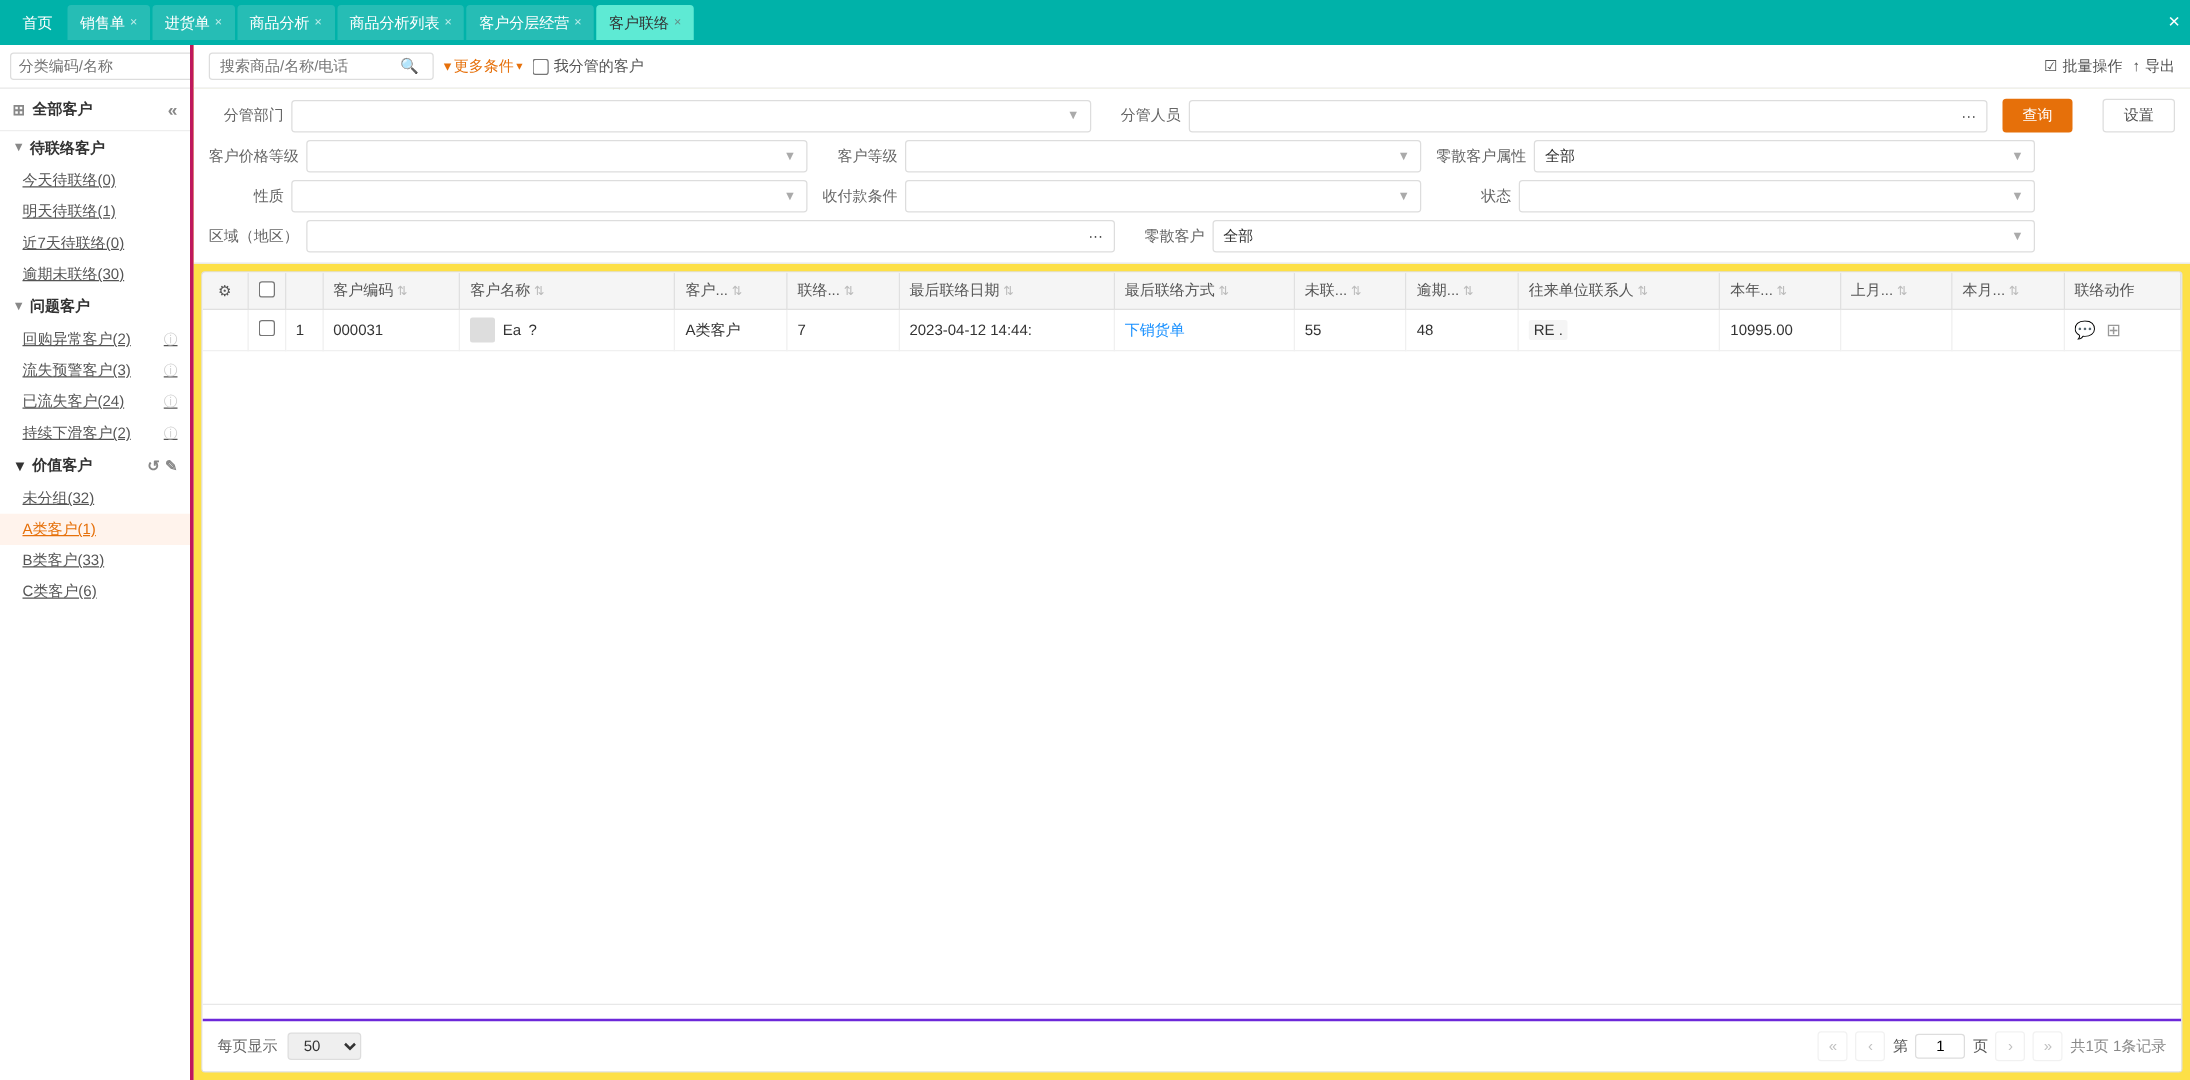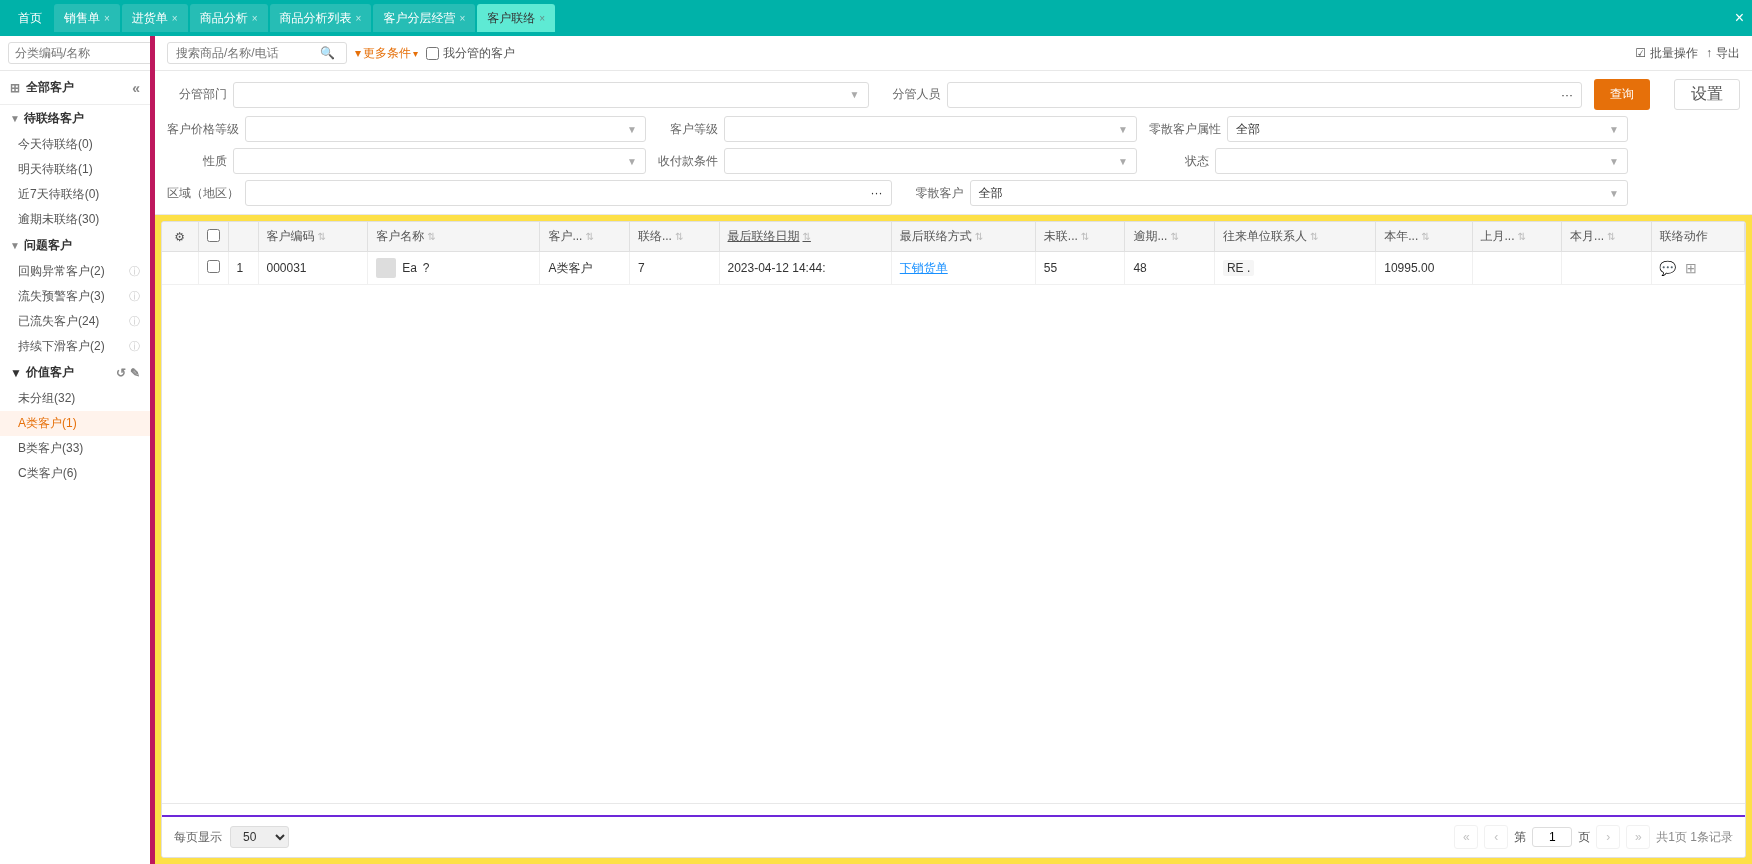--- a/index.html
+++ b/index.html
@@ -55,21 +55,21 @@
     
     .main-layout {
       display: flex;
       height: calc(864px - 36px);
     }
 
     
     .sidebar {
       width: 155px;
       background: #fff;
-      border-right: 5px solid #be185d;
+      border-right: 3px solid #be185d;
       display: flex;
       flex-direction: column;
       overflow-y: auto;
     }
     .sidebar-search {
       padding: 6px 8px;
       display: flex;
       align-items: center;
       border-bottom: 1px solid #e8e8e8;
     }
@@ -117,20 +117,21 @@
       color: #888;
     }
 
     .sidebar-item {
       padding: 4px 10px 4px 18px;
       color: #555;
       cursor: pointer;
       display: flex;
       align-items: center;
       gap: 4px;
+      text-decoration: underline;
     }
     .sidebar-item.active {
       background: #fff3ec;
       color: #e6700a;
     }
     .sidebar-item .info-icon {
       margin-left: auto;
       color: #ccc;
       font-size: 11px;
     }
@@ -301,21 +302,21 @@
       cursor: pointer;
       font-size: 12px;
     }
     .settings-btn {
       background: #fff;
       color: #555;
       border: 1px solid #ddd;
       border-radius: 3px;
       padding: 4px 16px;
       cursor: pointer;
-      font-size: 16px;
+      font-size: 12px;
     }
 
     
     .table-area {
       flex: 1;
       background: #fff;
       margin: 6px;
       border: 1px solid #e0e0e0;
       border-radius: 3px;
       display: flex;
@@ -359,21 +360,20 @@
       padding: 6px 8px;
       color: #333;
       white-space: nowrap;
     }
     .data-table td:first-child {
       text-align: center;
       color: #888;
     }
     .link-text {
       color: #1890ff;
-      text-decoration: underline;
       cursor: pointer;
     }
     .action-icons {
       display: flex;
       gap: 8px;
       color: #999;
     }
     .action-icon {
       cursor: pointer;
       font-size: 14px;
@@ -730,21 +730,21 @@
                   <span>客户...</span>
                   <span class="sort-icon">⇅</span>
                 </div>
               </th>
               <th>
                 <div class="col-header">
                   <span>联络...</span>
                   <span class="sort-icon">⇅</span>
                 </div>
               </th>
-              <th style="min-width:120px;text-decoration:underline;">
+              <th style="min-width:120px;">
                 <div class="col-header">
                   <span>最后联络日期</span>
                   <span class="sort-icon">⇅</span>
                 </div>
               </th>
               <th style="min-width:90px;">
                 <div class="col-header">
                   <span>最后联络方式</span>
                   <span class="sort-icon">⇅</span>
                 </div>

